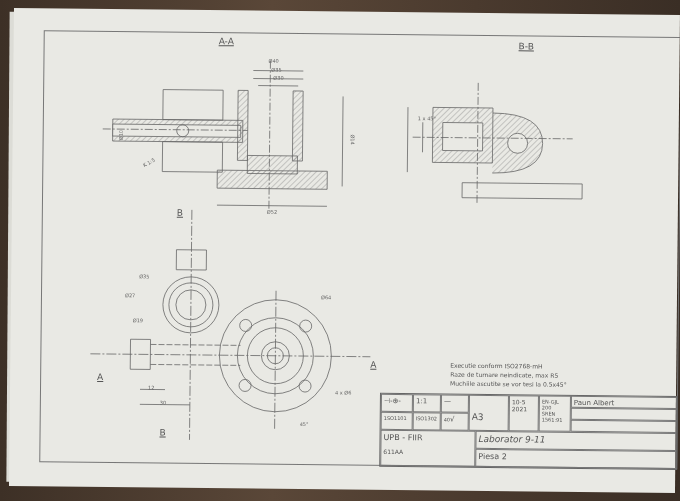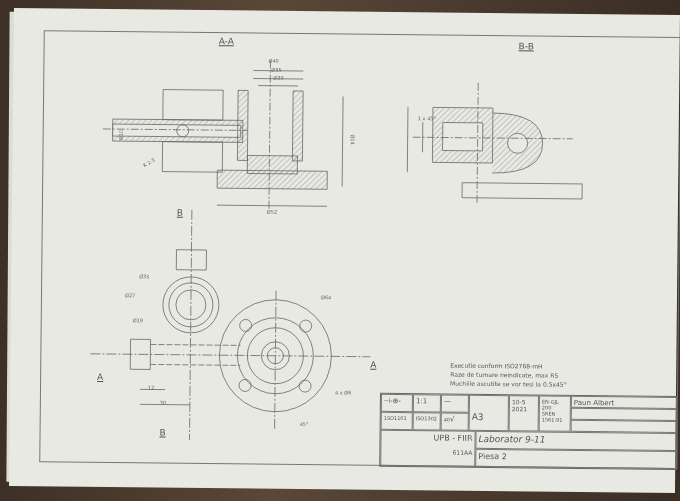--- a/index.html
+++ b/index.html
@@ -123,20 +123,20 @@
     <div class="cell" style="left:60px;top:18px;width:28px;height:18px;"><span style="font-size:5px;">40</span><span>√</span></div>
     <div class="cell" style="left:88px;top:0;width:40px;height:36px;font-size:9px;padding-top:16px;">A3</div>
     <div class="cell" style="left:128px;top:0;width:30px;height:36px;font-size:6px;">10-5 2021</div>
     <div class="cell" style="left:158px;top:0;width:32px;height:36px;font-size:5px;">
         <div>EN-GJL 200</div>
         <div>SREN 1561:91</div>
       </div>
     <div class="cell" style="left:190px;top:0;width:106px;height:12px;">Paun Albert</div>
     <div class="cell" style="left:190px;top:12px;width:106px;height:12px;"></div>
     <div class="cell" style="left:190px;top:24px;width:106px;height:12px;"></div>
-    <div class="cell" style="left:0;top:36px;width:95px;height:36px;font-size:8px;text-align:right;">
+    <div class="cell" style="left:0;top:36px;width:95px;height:36px;font-size:8px;">
         <div>UPB - FIIR</div>
         <div style="font-size:6px;margin-top:6px;">611AA</div>
       </div>
     <div class="cell" style="left:95px;top:36px;width:201px;height:18px;font-size:9px;font-style:italic;">Laborator 9-11</div>
     <div class="cell" style="left:95px;top:54px;width:201px;height:18px;font-size:8px;">Piesa 2</div>
   </div>
 </div>
 
 </body></html>

